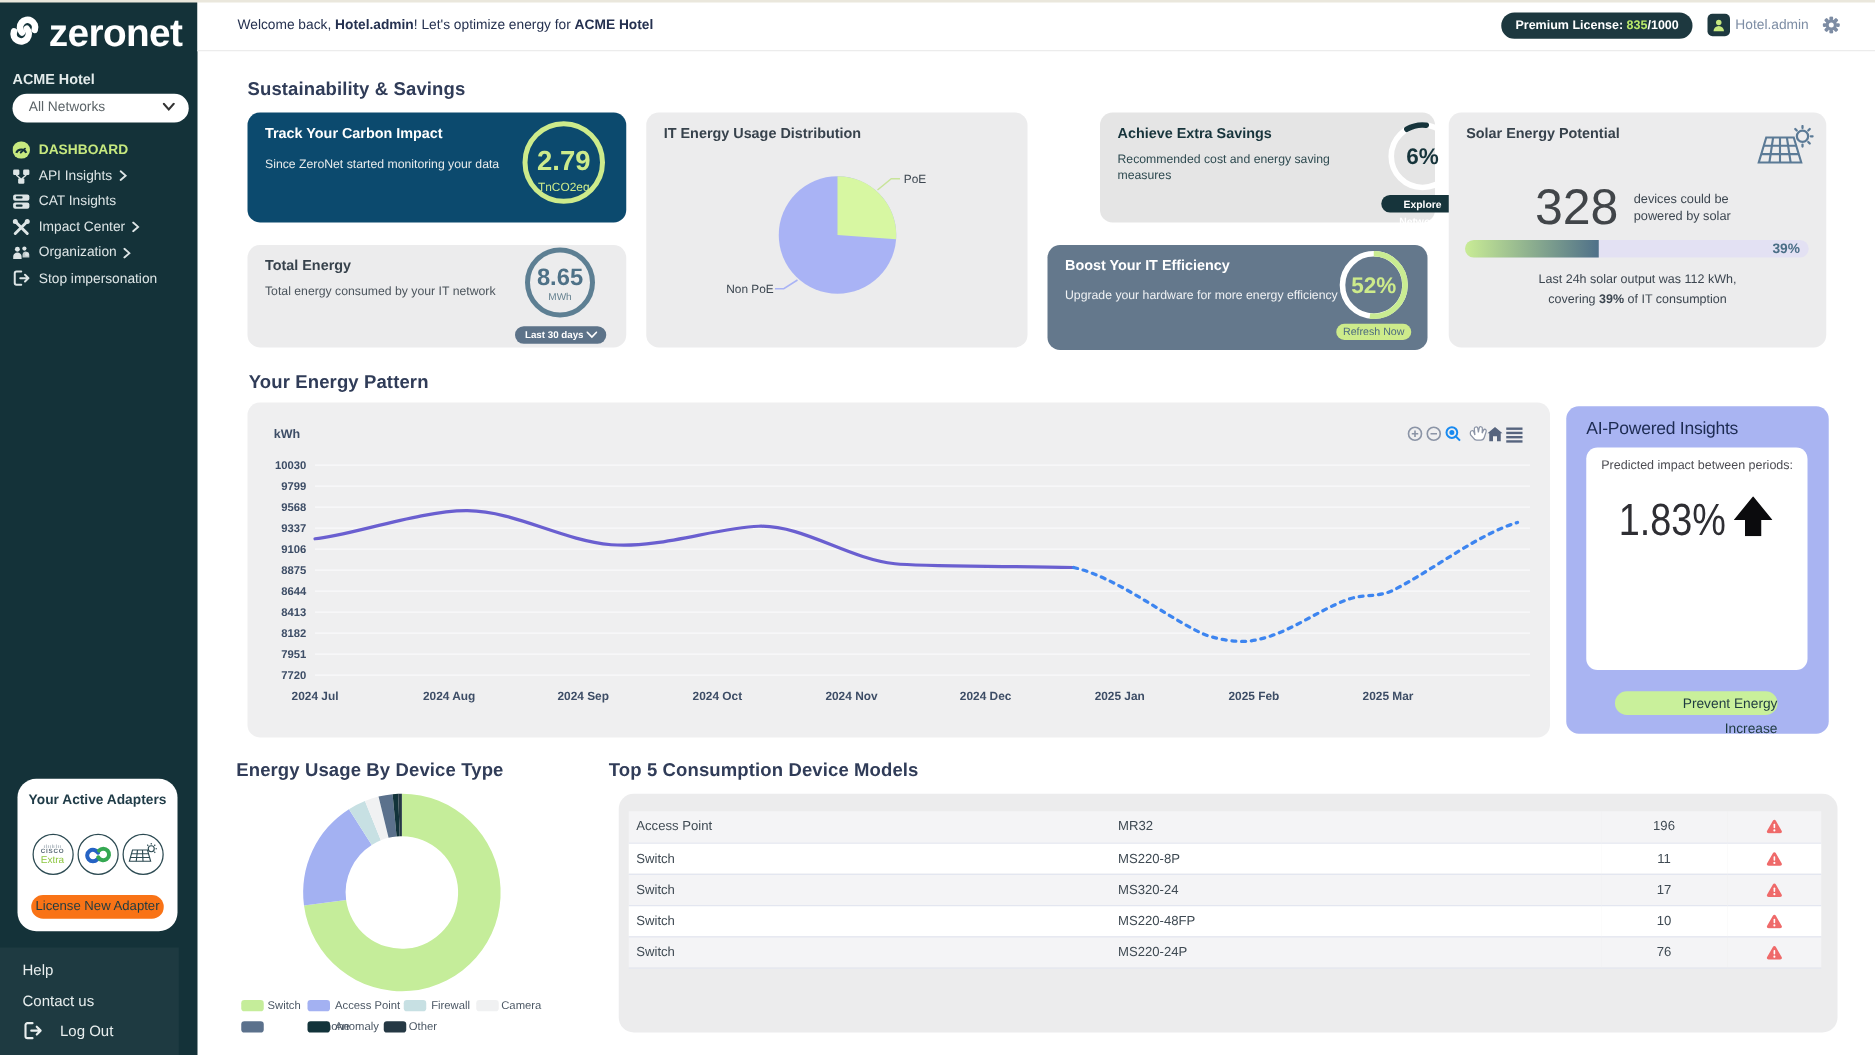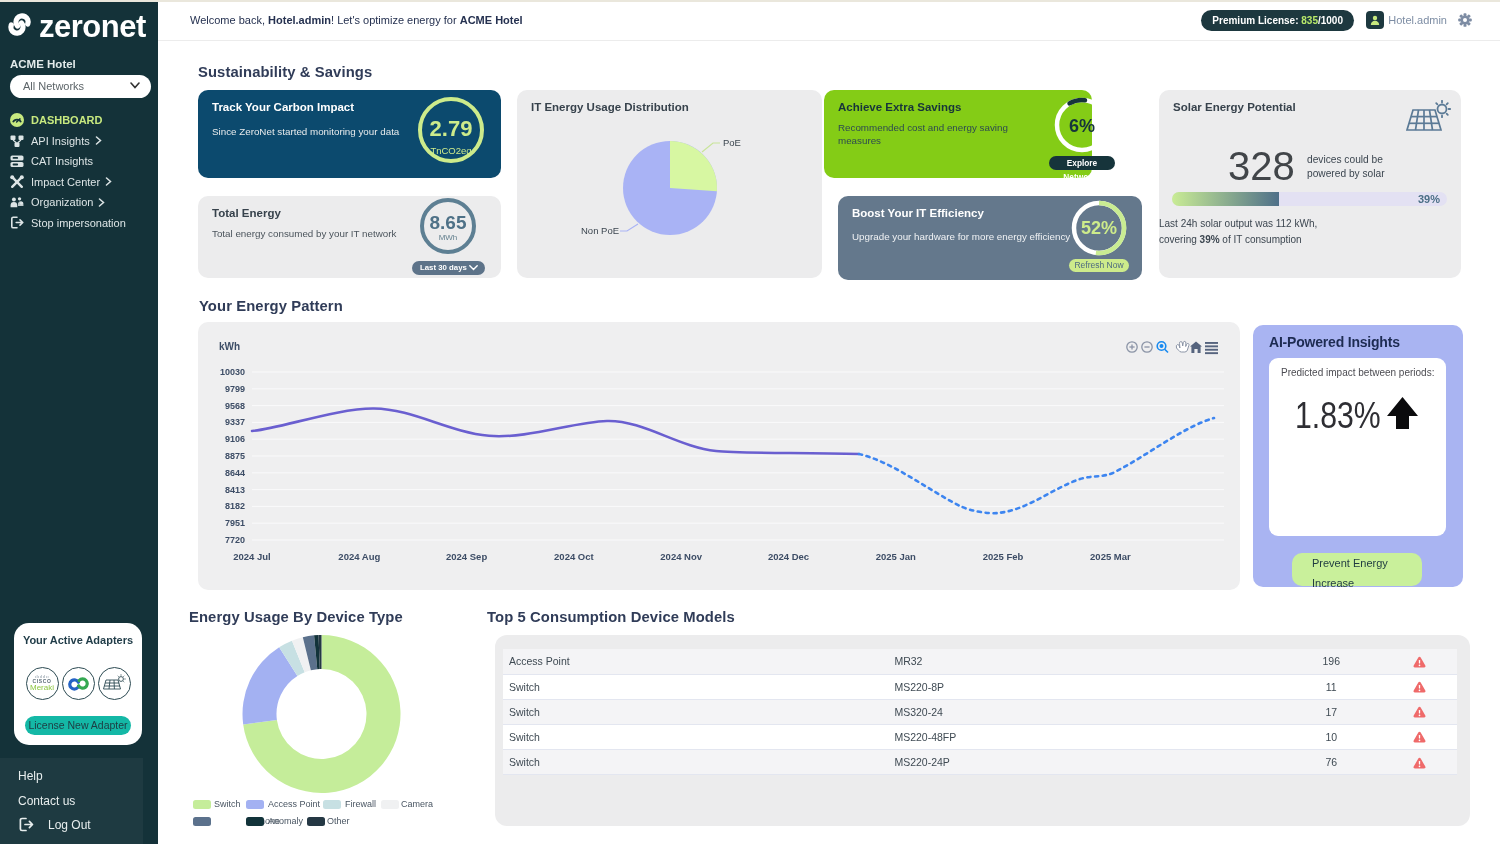--- a/index.html
+++ b/index.html
@@ -18,21 +18,21 @@
 #netsel svg { position:absolute; right:11px; top:7px; }
 .nav { position:absolute; left:0; top:110px; width:158px; }
 .nav-item { display:flex; align-items:center; height:20.5px; padding-left:10px; color:#dde5e6; font-size:11px; }
 .nav-item .ic { width:14px; height:14px; margin-right:7px; flex:none; display:flex; align-items:center; justify-content:center; }
 .nav-item.active { color:#c7e97f; font-weight:bold; }
 .nav-item .arr { margin-left:5px; }
 #adapters { position:absolute; left:14px; top:623px; width:128px; height:122px; background:#fff; border-radius:15px; }
 #adapters .t { text-align:center; margin-top:11px; color:#1f3b47; font-size:11px; font-weight:bold; letter-spacing:0; }
 #adapters .circles { display:flex; justify-content:center; gap:3px; margin-top:21px; }
 #adapters .circ { width:33px; height:33px; border:1.5px solid #2c4a52; border-radius:50%; background:#fff; display:flex; align-items:center; justify-content:center; overflow:hidden; }
-#adapters .lic { position:absolute; left:11px; bottom:10px; width:106px; height:19px; background:#14b8a6; border-radius:10px; color:#1e3b42; font-size:10.5px; line-height:19px; text-align:center; }
+#adapters .lic { position:absolute; left:11px; bottom:10px; width:106px; height:19px; background:#f97316; border-radius:10px; color:#1e3b42; font-size:10.5px; line-height:19px; text-align:center; }
 #sbfoot { position:absolute; left:0; top:758px; width:143px; height:86px; background:rgba(255,255,255,0.045); }
 #sbfoot .l1 { position:absolute; left:18px; top:11px; color:#e8eeee; font-size:12px; }
 #sbfoot .l2 { position:absolute; left:18px; top:36px; color:#e8eeee; font-size:12px; }
 #sbfoot .lo { position:absolute; left:18px; top:59px; color:#e8eeee; font-size:12px; display:flex; align-items:center; }
 #sbfoot .lo span { margin-left:14px; }
 
 
 #topbar { position:absolute; left:158px; top:0; width:1342px; height:41px; background:#fff; border-bottom:1px solid #ececec; }
 #welcome { position:absolute; left:32px; top:14px; font-size:11px; color:#253150; }
 #licpill { position:absolute; right:146px; top:10px; height:21px; background:#1d383f; border-radius:11px; color:#fff; font-size:10px; font-weight:bold; line-height:21px; padding:0 11px; }
@@ -161,21 +161,21 @@
     </div>
   </div>
 
   <div id="adapters">
     <div class="t">Your Active Adapters</div>
     <div class="circles">
       <div class="circ">
         <div style="text-align:center; line-height:1;">
           <div style="font-size:4px; letter-spacing:0.5px; color:#6b7c8a;">ıIıılıIıı</div>
           <div style="font-size:5px; font-weight:bold; color:#5c6c78; letter-spacing:0.6px;">CISCO</div>
-          <div style="font-size:8px; color:#8cc63f;">Meraki</div>
+          <div style="font-size:8px; color:#8cc63f;">Extra</div>
         </div>
       </div>
       <div class="circ">
         <svg width="21" height="16" viewBox="0 0 21 16">
           <path d="M 9.8 11.5 A 4.6 4.6 0 1 1 10.4 6.2" stroke="#2563c4" stroke-width="3.2" fill="none" stroke-linecap="round"></path>
           <path d="M 11.2 4.5 A 4.6 4.6 0 1 1 10.6 9.8" stroke="#35a852" stroke-width="3.2" fill="none" stroke-linecap="round"></path>
         </svg>
       </div>
       <div class="circ">
         <svg width="24" height="20" viewBox="0 0 24 20">
@@ -269,21 +269,21 @@
     <svg style="position:absolute; left:0; top:0;" width="305" height="188" viewBox="0 0 305 188">
       <circle cx="153" cy="98" r="47" fill="#a9b3f5"></circle>
       <path d="M153 51 A47 47 0 0 1 199.9 101.3 L153 98 Z" fill="#d7f7a2"></path>
       <path d="M185 62 L196 53 L203 53" stroke="#c8e49a" stroke-width="1.2" fill="none"></path>
       <text x="206" y="56" font-size="9.5" fill="#3c4650">PoE</text>
       <path d="M121 134 L110 141 L103 141" stroke="#a9b3f5" stroke-width="1.2" fill="none"></path>
       <text x="64" y="144" font-size="9.5" fill="#3c4650">Non PoE</text>
     </svg>
   </div>
 
-  <div class="card" style="left:824px; top:90px; width:268px; height:88px; background:#84cc16;">
+  <div class="card" style="left:880px; top:90px; width:268px; height:88px; background:#e5e5e5;">
     <div class="ct" style="color:#17343b;">Achieve Extra Savings</div>
     <div class="cb" style="top:31px; width:175px; color:#2e4a50; line-height:13px;">Recommended cost and energy saving measures</div>
     <svg style="position:absolute; left:229px; top:6px;" width="58" height="58" viewBox="0 0 58 58">
       <circle cx="29" cy="29" r="25" stroke="#fff" stroke-width="4.5" fill="none"></circle>
       <path d="M 16.5 7.35 A 25 25 0 0 1 32 4.2" stroke="#16343b" stroke-width="4.5" fill="none" stroke-linecap="round"></path>
       <text x="29" y="35.5" font-size="18" font-weight="bold" fill="#16343b" text-anchor="middle">6%</text>
     </svg>
     <div class="pill" style="left:225px; top:66px; width:66px; height:14px; background:#16343b; color:#fff; line-height:14px; font-weight:bold; border-radius:7px; font-size:8.3px;">Explore Networks</div>
   </div>
 
@@ -318,21 +318,21 @@
         <line x1="39" y1="17.2" x2="39" y2="15.6"></line>
             <line x1="33.2" y1="3.2" x2="34.4" y2="4.4"></line>
       </g>
     </svg>
     <div class="abs" style="left:69px; top:56px; font-size:40px; line-height:40px; color:#414549;">328</div>
     <div class="abs" style="left:148px; top:63px; font-size:10.2px; color:#3c4650; line-height:14px;">devices could be<br>powered by solar</div>
     <div class="abs" style="left:13px; top:102px; width:275px; height:14px; border-radius:7px; background:#e3e1f3;">
       <div style="position:absolute; left:0; top:0; width:107px; height:14px; border-radius:7px 0 0 7px; background:linear-gradient(90deg,#c9ec95,#4f7089);"></div>
       <div style="position:absolute; right:7px; top:1px; font-size:11px; font-weight:bold; color:#4a6e86;">39%</div>
     </div>
-    <div class="abs" style="left:0; top:126px; width:302px; text-align:left; font-size:10px; color:#3c4650; line-height:15.5px;">Last 24h solar output was 112 kWh,<br>covering <b>39%</b> of IT consumption</div>
+    <div class="abs" style="left:0; top:126px; width:302px; text-align:center; font-size:10px; color:#3c4650; line-height:15.5px;">Last 24h solar output was 112 kWh,<br>covering <b>39%</b> of IT consumption</div>
   </div>
 </div>
 
 <div class="h2" style="left:199px; top:298px;">Your Energy Pattern</div>
 <div id="chartcard" class="card grey" style="left:198px; top:322px; width:1042px; height:268px; background:#efeff0;">
   <svg width="1042" height="268" viewBox="0 0 1042 268">
     <text x="21" y="28" font-size="10" font-weight="bold" fill="#3d4d66">kWh</text>
 
     <g stroke="#fafafb" stroke-width="1">
       <line x1="54" y1="50" x2="1026" y2="50"></line>
@@ -400,29 +400,29 @@
       <g transform="translate(79,1)" fill="#56647e">
         <rect x="0" y="0" width="13" height="1.9"></rect>
             <rect x="0" y="3.4" width="13" height="1.9"></rect>
             <rect x="0" y="6.8" width="13" height="1.9"></rect>
             <rect x="0" y="10.2" width="13" height="1.9"></rect>
       </g>
     </g>
   </svg>
 </div>
 <div id="aicard" class="card" style="left:1253px; top:325px; width:210px; height:262px; background:#a9b4f2;">
-  <div class="abs" style="left:16px; top:9px; font-size:14px; font-weight:bold; color:#1d2b52; letter-spacing:-0.2px;">AI-Powered Insights</div>
+  <div class="abs" style="left:16px; top:9px; font-size:14px; font-weight:normal; color:#1d2b52; letter-spacing:-0.2px;">AI-Powered Insights</div>
   <div class="abs" style="left:16px; top:33px; width:177px; height:178px; background:#fff; border-radius:9px;">
     <div class="abs" style="left:12px; top:9px; width:165px; font-size:10px; color:#4c4c52; white-space:nowrap;">Predicted impact between periods:</div>
     <div class="abs" style="left:26px; top:40px; font-size:36px; line-height:36px; color:#2e2e33; transform:scaleX(0.84); transform-origin:left;">1.83%</div>
     <svg class="abs" style="left:118px; top:39px;" width="31" height="32" viewBox="0 0 31 32">
       <path d="M15.5 0 L31 19 H22 V32 H9 V19 H0 Z" fill="#0b0b0d"></path>
     </svg>
   </div>
-  <div class="abs" style="left:39px; top:228px; width:130px; height:33px; background:#c9f09b; border-radius:10px; text-align:left; line-height:20px; font-size:11px; color:#1e3a40;padding-left:20px;">Prevent Energy Increase</div>
+  <div class="abs" style="left:39px; top:228px; width:130px; height:19px; background:#c9f09b; border-radius:10px; text-align:right; line-height:20px; font-size:11px; color:#1e3a40;padding-left:20px;">Prevent Energy Increase</div>
 </div>
 
 <div class="h2" style="left:189px; top:609px;">Energy Usage By Device Type</div>
 <div class="h2" style="left:487px; top:609px;">Top 5 Consumption Device Models</div>
 <div id="donut" class="abs" style="left:189px; top:630px; width:290px; height:205px;">
   <svg width="290" height="205" viewBox="0 0 290 205" id="donutsvg">
     <path d="M132.50 5.00 A79 79 0 1 1 54.19 94.39 L87.89 89.92 A45 45 0 1 0 132.50 39.00 Z" fill="#c5ed9a"></path>
     <path d="M54.19 94.39 A79 79 0 0 1 90.17 17.30 L108.39 46.01 A45 45 0 0 0 87.89 89.92 Z" fill="#a3b1f2"></path>
     <path d="M90.17 17.30 A79 79 0 0 1 102.96 10.73 L115.67 42.26 A45 45 0 0 0 108.39 46.01 Z" fill="#c7e0e3"></path>
     <path d="M102.96 10.73 A79 79 0 0 1 113.82 7.24 L121.86 40.28 A45 45 0 0 0 115.67 42.26 Z" fill="#f0f1f2"></path>

